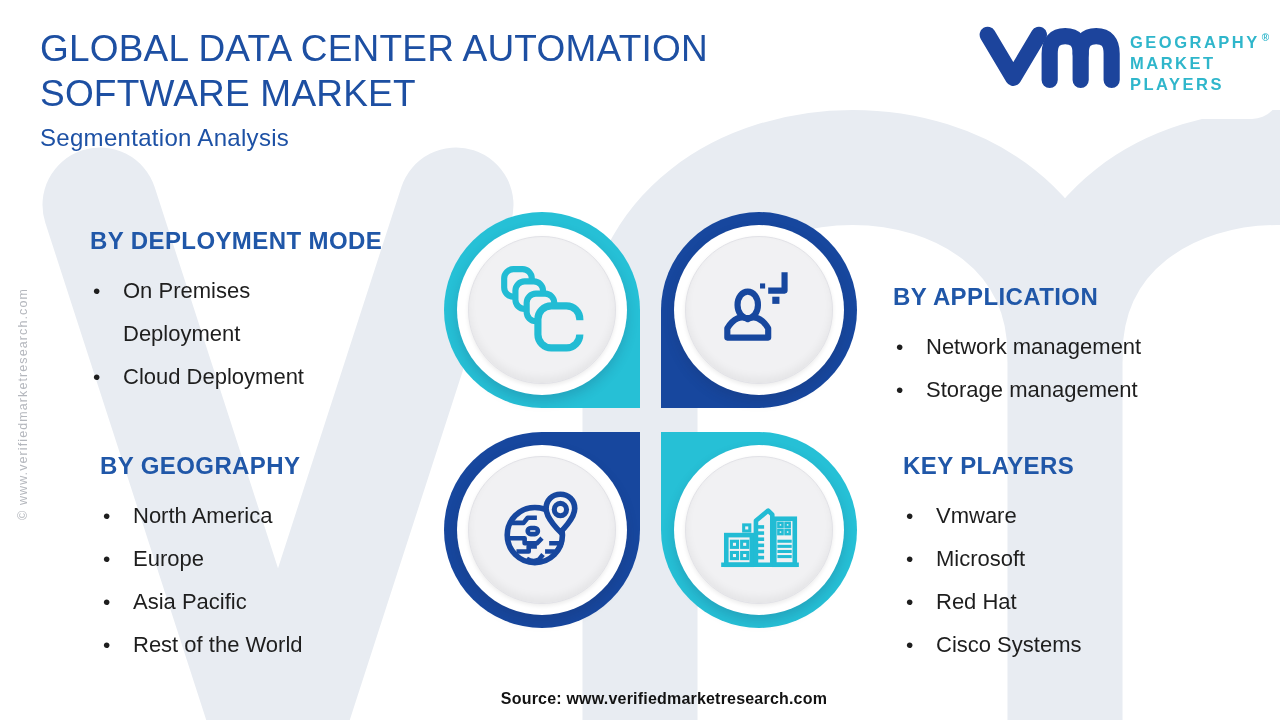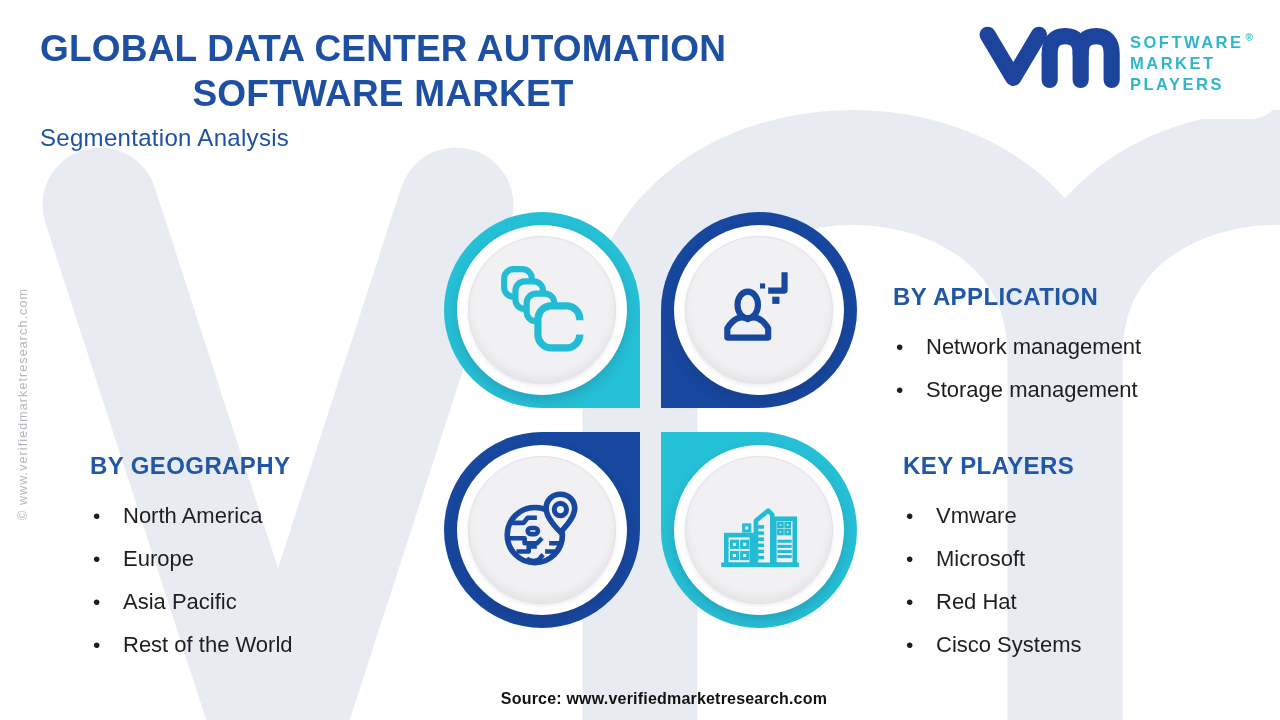--- a/index.html
+++ b/index.html
@@ -19,22 +19,22 @@
   .side-watermark {
     position:absolute; left:16px; top:520px; width:262px;
     transform:rotate(-90deg); transform-origin:0 0;
     font-size:12.5px; letter-spacing:1.1px; color:#b4b7bd; z-index:2;
     white-space:nowrap;
   }
 
   
   .header { position:absolute; left:40px; top:26px; z-index:2; }
   .title {
-    font-size:37px; font-weight:bold; line-height:45px;
-    color:#1d4fa2; letter-spacing:0.2px;text-align:center;
+    font-size:37px; font-weight:normal; line-height:45px;
+    color:#1d4fa2; letter-spacing:0.2px;
   }
   .subtitle {
     margin-top:8px; font-size:24px; font-weight:400;
     color:#1d51a5; letter-spacing:0.3px;
   }
 
   
   .logo { position:absolute; left:978px; top:24px; z-index:2; display:flex; align-items:flex-start; }
   .logo .monogram { width:142px; height:64px; }
   .logo-text { margin-left:10px; margin-top:3px; }
@@ -72,21 +72,21 @@
   .section ul { list-style:none; margin:0; padding:0; }
   .section li {
     position:relative; padding-left:33px; font-size:22px;
     line-height:43px; color:#1e1e1e;
   }
   .section li::before {
     content:"\2022"; position:absolute; left:3px; top:0;
     font-size:21px; color:#1e1e1e;
   }
   #sec-deployment { left:90px; top:227px; width:265px; }
-  #sec-geography  { left:90px; top:452px; width:330px; }
+  #sec-geography  { left:100px; top:452px; width:330px; }
   #sec-application{ left:893px; top:247px; width:370px;margin-top:36px; }
   #sec-keyplayers { left:903px; top:452px; width:340px; }
 
   
   .source-line {
     position:absolute; left:0; bottom:12px; width:100%;
     text-align:center; font-size:16px; font-weight:bold;
     color:#121212; letter-spacing:0.2px; z-index:2;padding-left:48px;
   }
 </style>
@@ -117,21 +117,21 @@
 
   <div class="logo">
     <svg class="monogram" viewBox="0 0 210 95">
       <g fill="none" stroke="#1c449c" stroke-width="24" stroke-linecap="round" stroke-linejoin="round">
         <path d="M14,16 L52,80 L90,16"></path>
         <path d="M106,83 L106,44 Q106,18 129,18 Q152,18 152,44 L152,83"></path>
         <path d="M152,44 Q152,18 175,18 Q198,18 198,44 L198,83"></path>
       </g>
     </svg>
     <div class="logo-text">
-      <div class="line"><span>SOFTWARE</span><span class="reg">®</span></div>
+      <div class="line"><span>GEOGRAPHY</span><span class="reg">®</span></div>
       <div class="line">MARKET</div>
       <div class="line">PLAYERS</div>
     </div>
   </div>
 
   <div class="petal petal-tl">
     <div class="circle-white">
       <div class="circle-gray">
         <svg width="92" height="92" viewBox="0 0 90 90" class="icon-teal">
           <g stroke="currentColor" fill="#f1f1f3">
@@ -213,20 +213,27 @@
               <line x1="63" y1="61" x2="77" y2="61"></line>
               <line x1="63" y1="66" x2="77" y2="66"></line>
               <line x1="63" y1="71" x2="77" y2="71"></line>
             </g>
           </g>
         </svg>
       </div>
     </div>
   </div>
 
+  <div class="section" id="sec-deployment">
+    <h2>BY DEPLOYMENT MODE</h2>
+    <ul>
+      <li>On Premises Deployment</li>
+      <li>Cloud Deployment</li>
+    </ul>
+  </div>
 
   <div class="section" id="sec-application">
     <h2>BY APPLICATION</h2>
     <ul>
       <li>Network management</li>
       <li>Storage management</li>
     </ul>
   </div>
 
   <div class="section" id="sec-geography">

